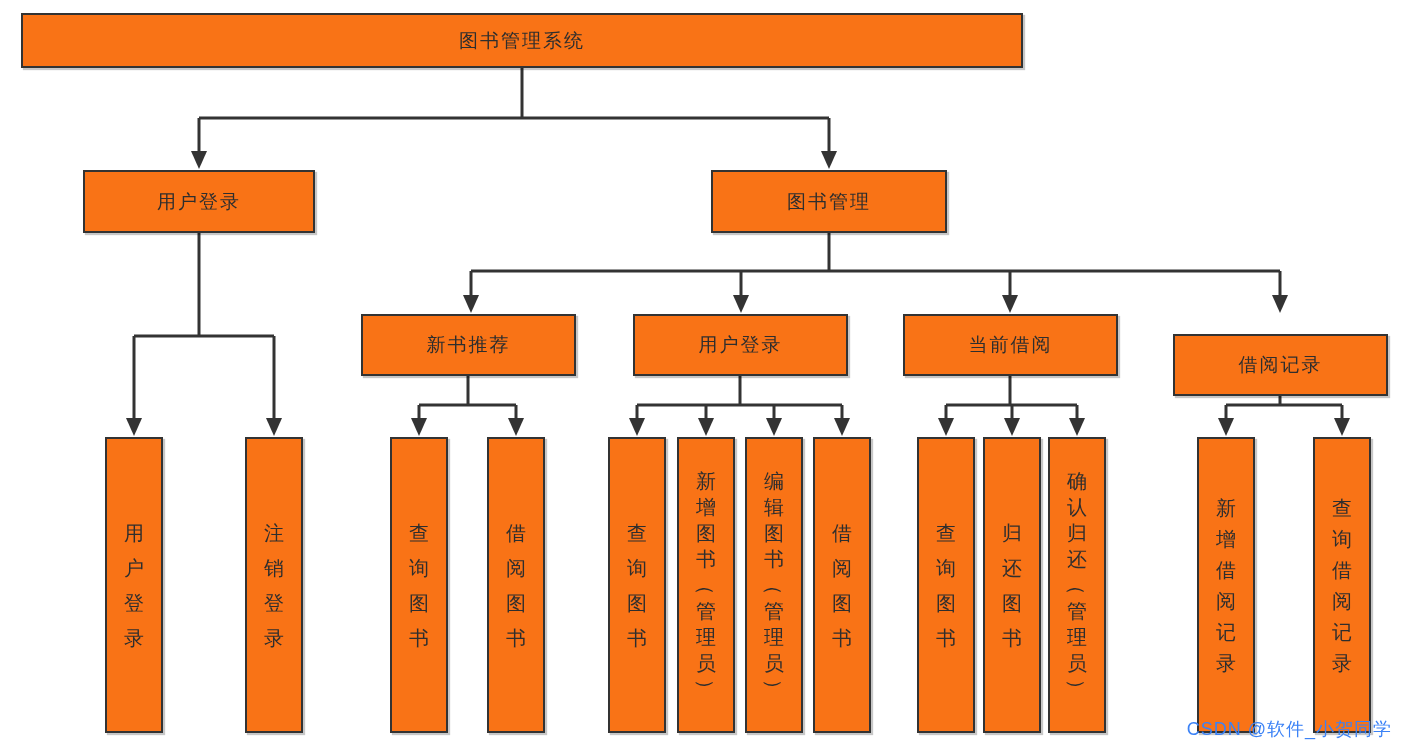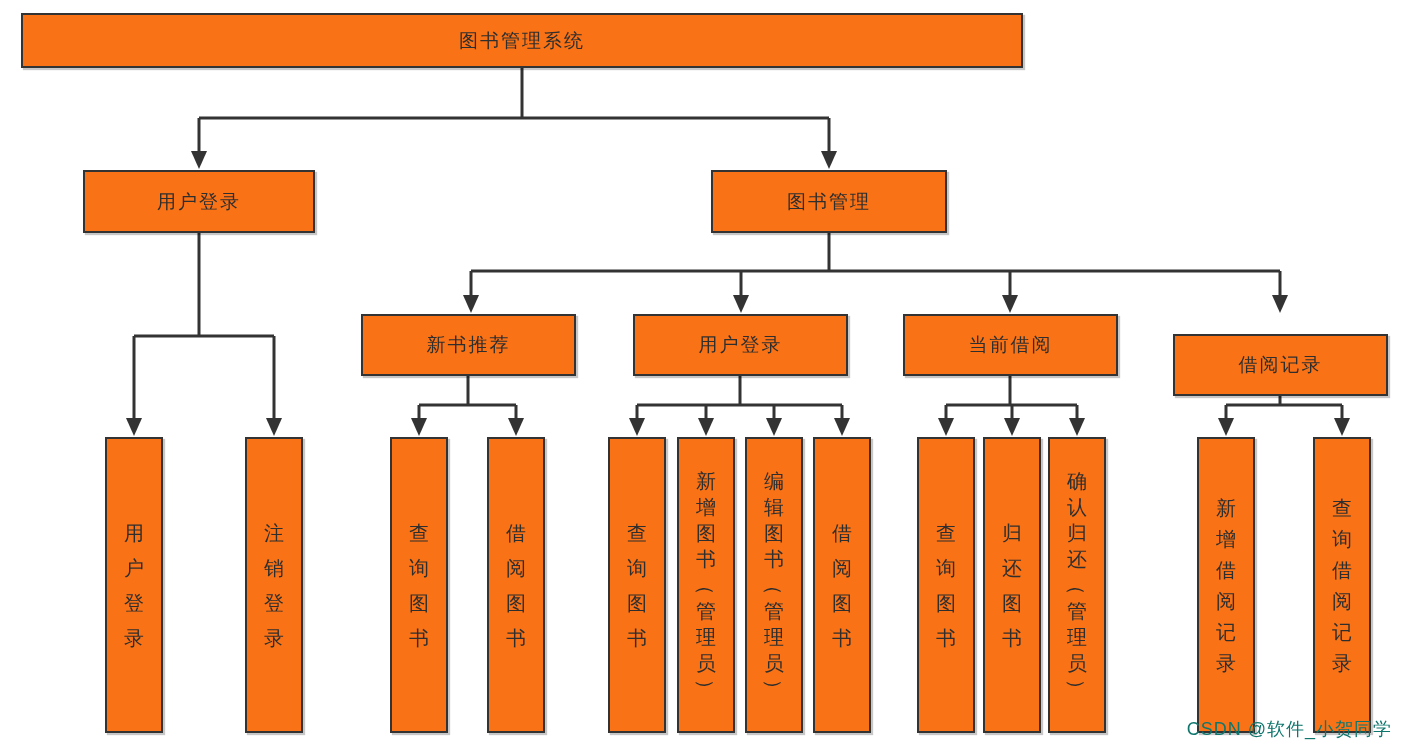--- a/index.html
+++ b/index.html
@@ -75,21 +75,21 @@
     gap: 11px;
     color: #2e2e2e;
   }
   .vlabel span { display: block; }
   .vlabel span.rot { transform: rotate(90deg); }
   .watermark {
     position: absolute;
     right: 13px;
     bottom: 6px;
     font-size: 18px;
-    color: #0f766e;
+    color: #3b82f6;
     letter-spacing: 1px;
     white-space: nowrap;
     z-index: 5;
   }
 </style>
 </head>
 <body>
 
 <div class="canvas">
 

